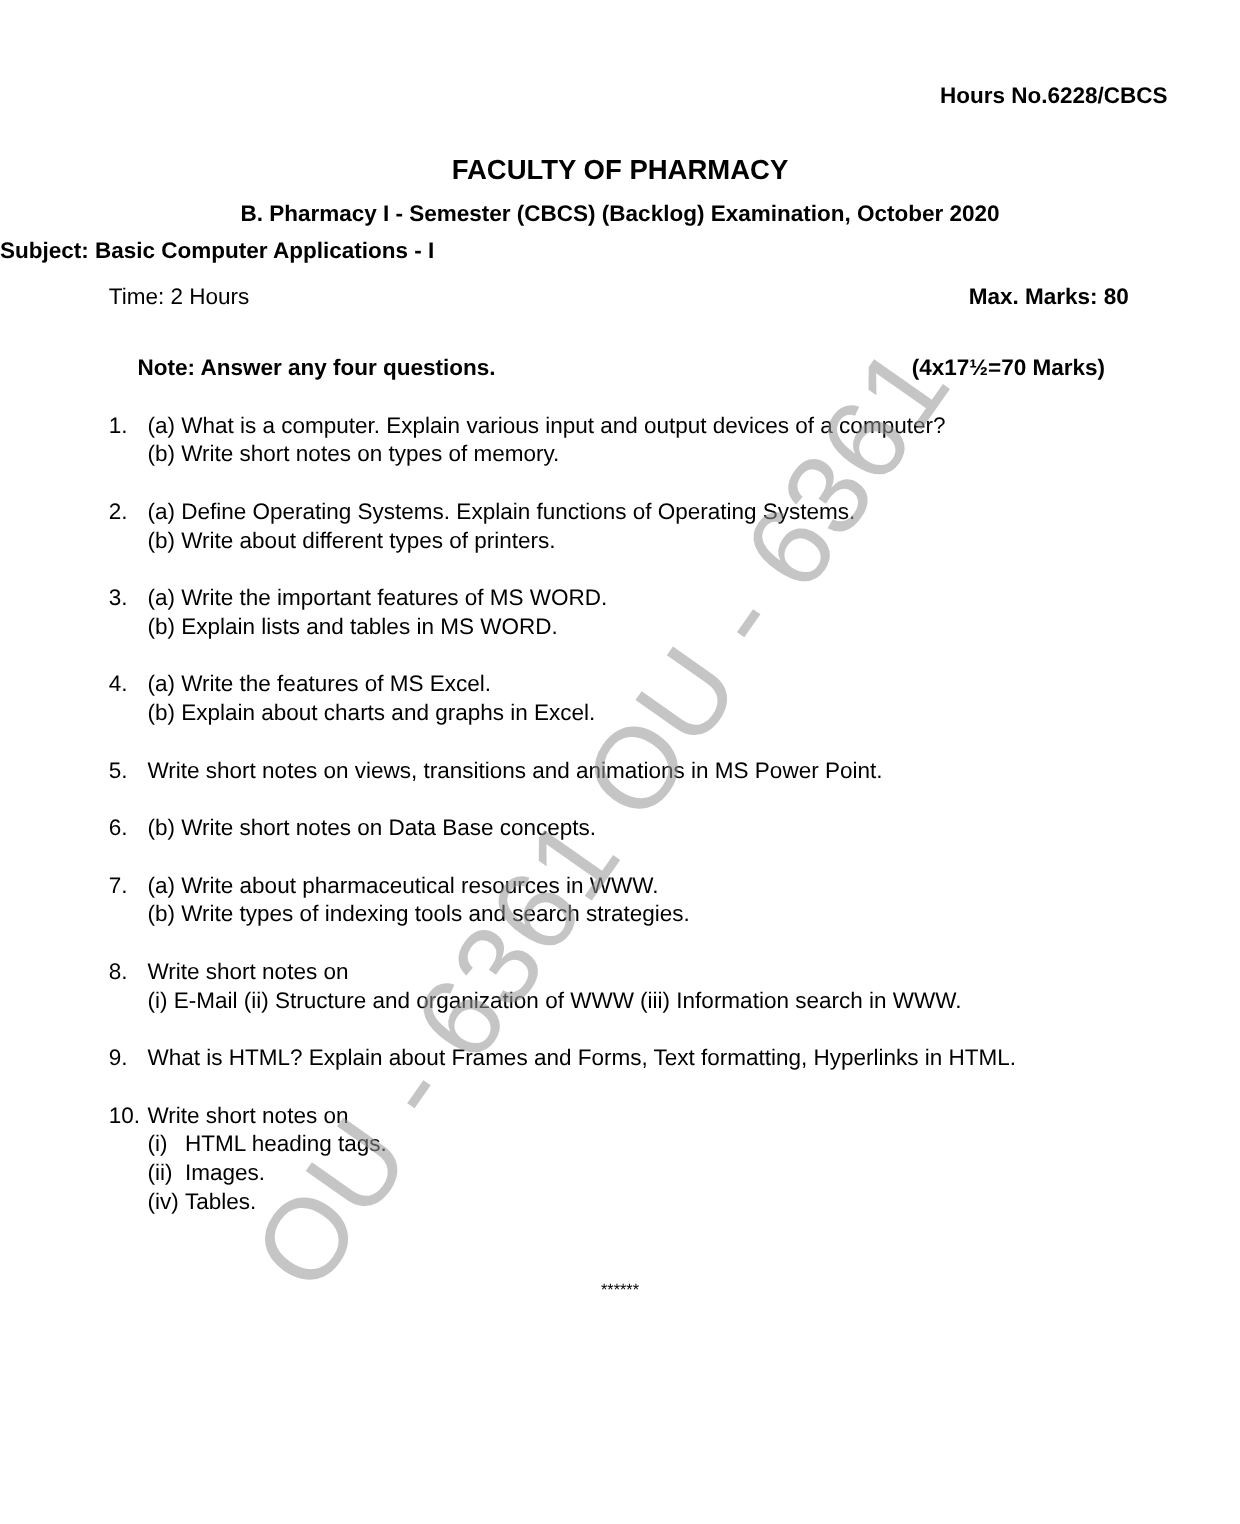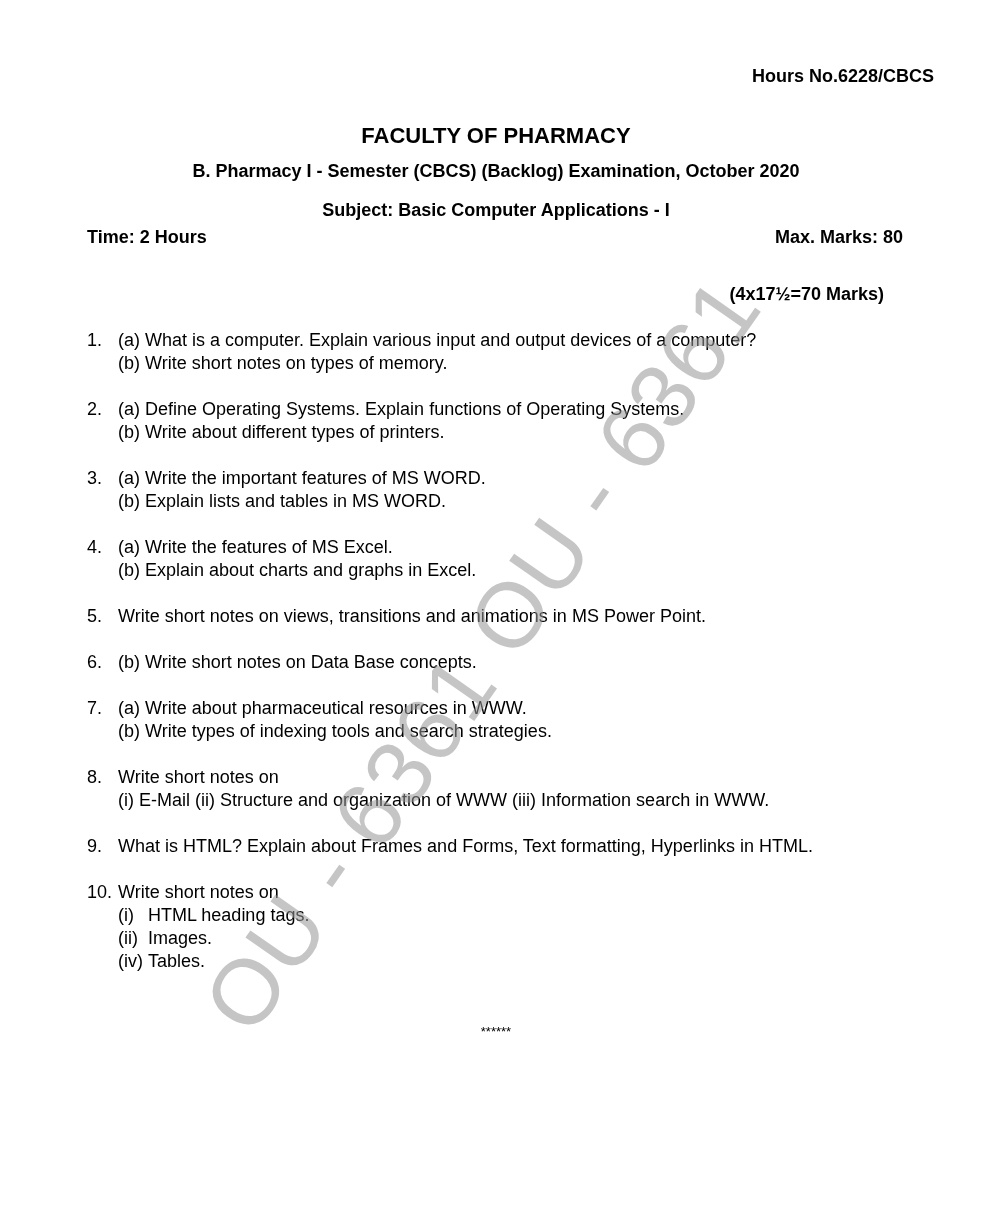--- a/index.html
+++ b/index.html
@@ -40,32 +40,32 @@
     .exam-line {
       position: absolute;
       top: 161px;
       left: 0; right: 0;
       text-align: center;
       font-size: 18px;
       font-weight: bold;
     }
     .subject-line {
       position: absolute;
-      top: 200px;
-      left: 0; right: 0;
-      text-align: center;
+      top: 190px;
+      left: 0; right: 0;
+      text-align: left;
       font-size: 18px;
       font-weight: bold;
     }
     .time {
       position: absolute;
       top: 227px;
       left: 87px;
       font-size: 18px;
-      font-weight: bold;
+      font-weight: normal;
       text-align: right;
     }
     .max-marks {
       position: absolute;
       top: 227px;
       right: 89px;
       font-size: 18px;
       font-weight: bold;
     }
     .note {
@@ -138,20 +138,21 @@
 
 <div class="page">
 
   <div class="code-no">Hours No.6228/CBCS</div>
   <div class="faculty">FACULTY OF PHARMACY</div>
   <div class="exam-line">B. Pharmacy I - Semester (CBCS) (Backlog) Examination, October 2020</div>
   <div class="subject-line">Subject: Basic Computer Applications - I</div>
   <div class="time">Time: 2 Hours</div>
   <div class="max-marks">Max. Marks: 80</div>
 
+  <div class="note">Note: Answer any four questions.</div>
   <div class="note-marks">(4x17½=70 Marks)</div>
 
   <div class="questions">
 
     <div class="q">
       <div class="q-num">1.</div>
       <div class="q-body">
         <div class="q-line">(a) What is a computer.  Explain various input and output devices of a computer?</div>
         <div class="q-line">(b) Write short notes on types of memory.</div>
       </div>

